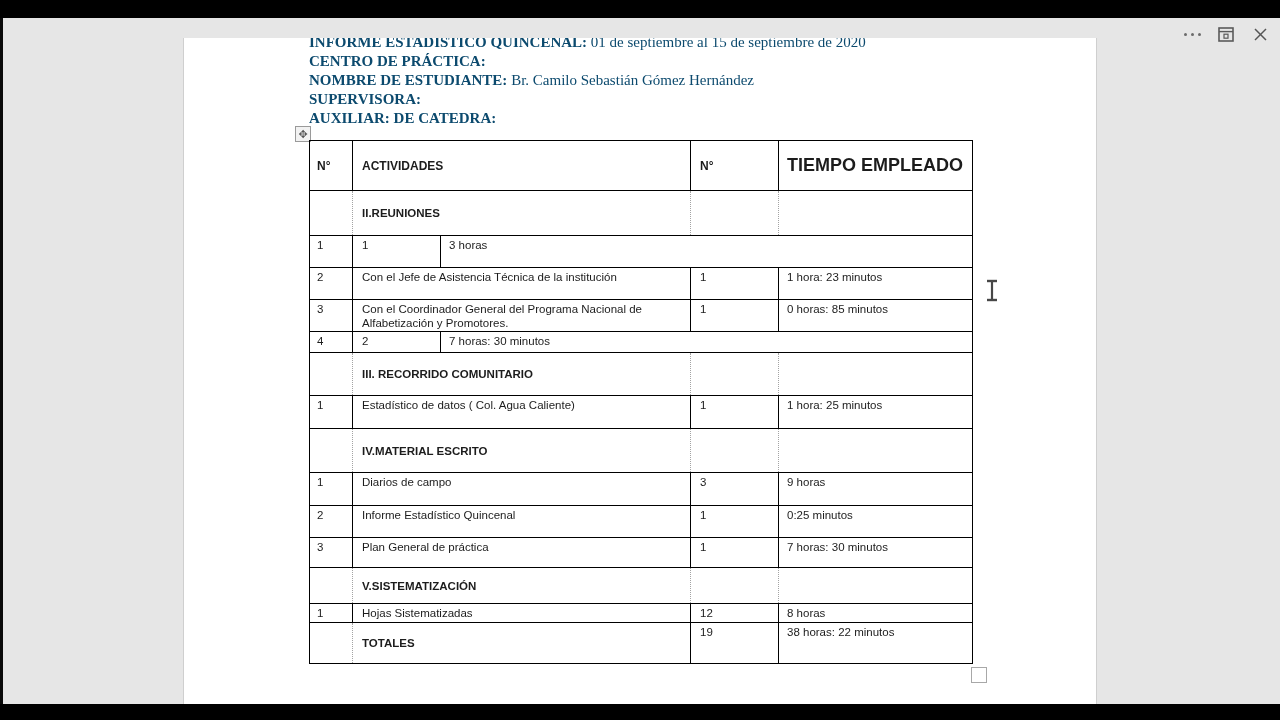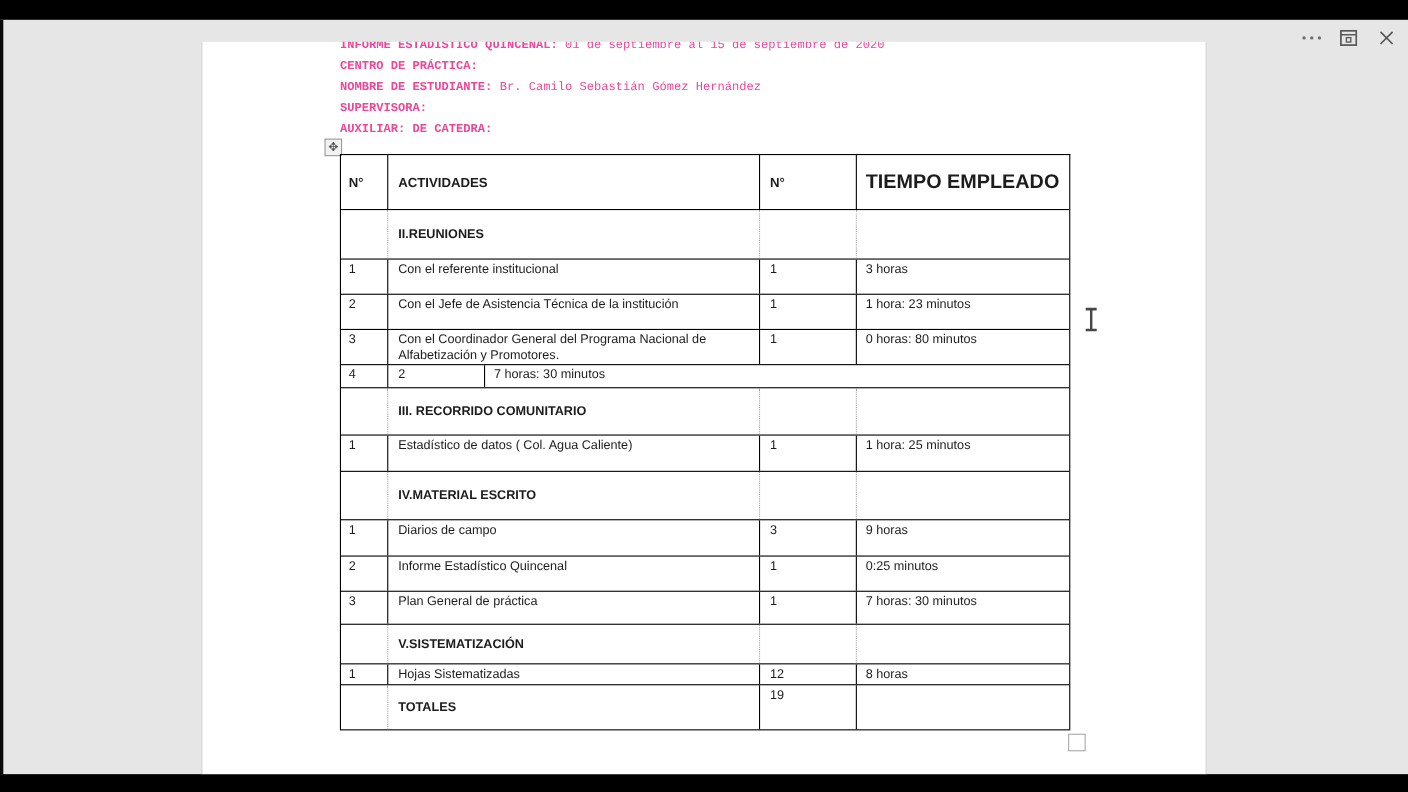--- a/index.html
+++ b/index.html
@@ -15,21 +15,21 @@
   .titlebar-icons { position:absolute; right:10px; top:6px; display:flex; align-items:center; gap:14px; }
   .icon-btn { display:flex; align-items:center; justify-content:center; width:20px; height:20px; cursor:default; }
   .dots { display:flex; gap:4px; align-items:center; }
   .dots i { display:block; width:3px; height:3px; border-radius:50%; background:#6b6b6b; }
 
   
   .page { position:absolute; left:183px; top:20px; width:914px; height:666px; background:#fff;
           border-left:1px solid #cfcfcf; border-right:1px solid #cfcfcf; overflow:hidden; }
 
   .doc-header { position:absolute; left:125px; top:-5px; width:720px;
-                font-family:Liberation Mono, monospace; font-size:11px; line-height:19px; color:#ec4899; }
+                font-family:Liberation Serif, serif; font-size:15px; line-height:19px; color:#0c4a6e; }
   .doc-header .line b { font-weight:bold; }
 
   .table-move-handle { position:absolute; left:111px; top:88px; width:16px; height:16px;
                        border:1px solid #9a9a9a; background:#f2f2f2; color:#555;
                        font-size:11px; line-height:14px; text-align:center; }
 
   .doc-table { position:absolute; left:125px; top:102px; width:664px;
                border-top:1px solid #000; border-left:1px solid #000; border-right:1px solid #000;
                color:#1c1c1c; font-size:11.5px; }
   .trow { display:flex; border-bottom:1px solid #000; }
@@ -110,35 +110,34 @@
           <div class="tcell c3 ">TIEMPO EMPLEADO</div>
         </div>
         <div class="trow row-section" style="height: 45px;">
           <div class="tcell c0 sep-dotted"></div>
           <div class="tcell c1 sep-dotted">II.REUNIONES</div>
           <div class="tcell c2 sep-dotted"></div>
           <div class="tcell c3 "></div>
         </div>
         <div class="trow row-data" style="height: 32px;">
           <div class="tcell c0 sep-solid">1</div>
-          <div class="tcell c1 sep-solid line2">Con el referente institucional</div>
           <div class="tcell c2 sep-solid">1</div>
           <div class="tcell c3 ">3 horas</div>
         </div>
         <div class="trow row-data" style="height: 32px;">
           <div class="tcell c0 sep-solid">2</div>
           <div class="tcell c1 sep-solid line2">Con el Jefe de Asistencia Técnica de la institución</div>
           <div class="tcell c2 sep-solid">1</div>
           <div class="tcell c3 ">1 hora: 23 minutos</div>
         </div>
         <div class="trow row-data" style="height: 32px;">
           <div class="tcell c0 sep-solid">3</div>
           <div class="tcell c1 sep-solid line2">Con el Coordinador General del Programa Nacional de Alfabetización y Promotores.</div>
           <div class="tcell c2 sep-solid">1</div>
-          <div class="tcell c3 ">0 horas: 80 minutos</div>
+          <div class="tcell c3 ">0 horas: 85 minutos</div>
         </div>
         <div class="trow row-data" style="height: 21px;">
           <div class="tcell c0 sep-solid">4</div>
           <div class="tcell c2 sep-solid">2</div>
           <div class="tcell c3 ">7 horas: 30 minutos</div>
         </div>
         <div class="trow row-section" style="height: 43px;">
           <div class="tcell c0 sep-dotted"></div>
           <div class="tcell c1 sep-dotted">III. RECORRIDO COMUNITARIO</div>
           <div class="tcell c2 sep-dotted"></div>
@@ -183,20 +182,21 @@
         <div class="trow row-data" style="height: 19px;">
           <div class="tcell c0 sep-solid">1</div>
           <div class="tcell c1 sep-solid line2">Hojas Sistematizadas</div>
           <div class="tcell c2 sep-solid">12</div>
           <div class="tcell c3 ">8 horas</div>
         </div>
         <div class="trow row-total" style="height: 41px;">
           <div class="tcell c0 sep-dotted"></div>
           <div class="tcell c1 sep-solid">TOTALES</div>
           <div class="tcell c2 sep-solid">19</div>
+          <div class="tcell c3 ">38 horas: 22 minutos</div>
         </div>
       </div>
 
     <div class="table-resize-handle"></div>
 
     <div class="ibeam">
       <svg width="16" height="23" viewBox="0 0 16 23">
         <line x1="3" y1="2" x2="13" y2="2" stroke="#474747" stroke-width="2.4"></line>
         <line x1="8" y1="2" x2="8" y2="21" stroke="#474747" stroke-width="2.2"></line>
         <line x1="3" y1="21" x2="13" y2="21" stroke="#474747" stroke-width="2.4"></line>

